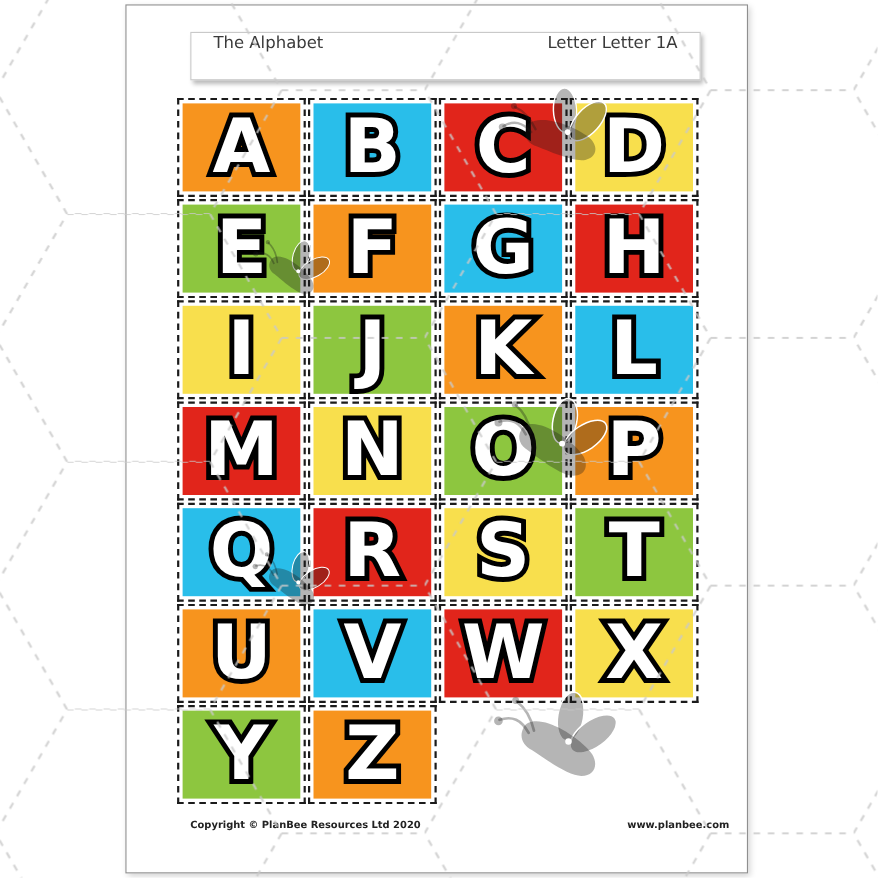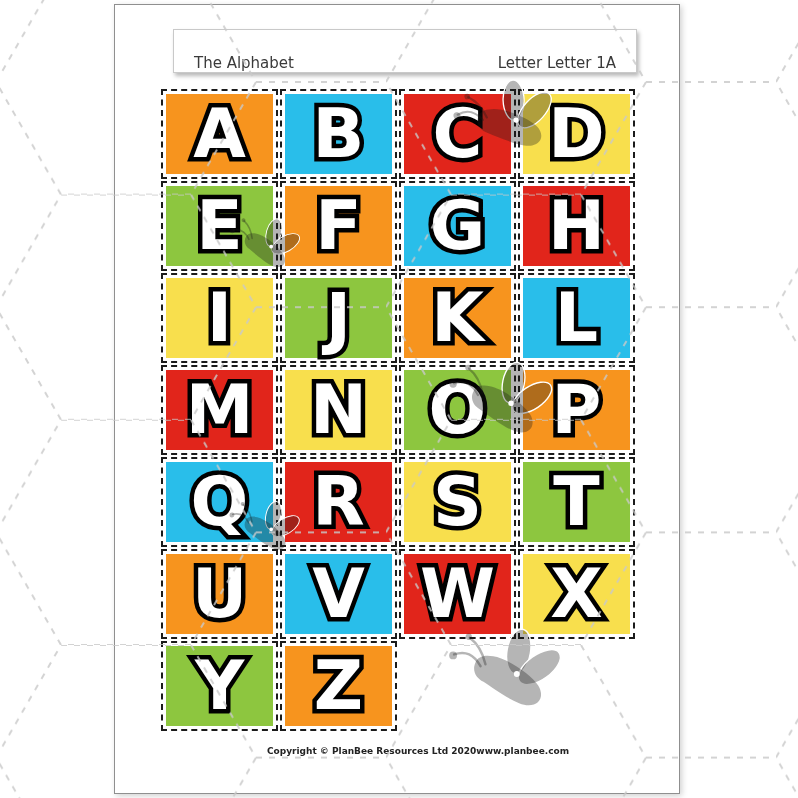--- a/index.html
+++ b/index.html
@@ -4,36 +4,36 @@
 <style>
   html,body{margin:0;padding:0;background:#ffffff;}
   body{width:798px;height:798px;overflow:hidden;}
   .canvas{position:relative;width:798px;height:798px;font-family:"DejaVu Sans",sans-serif;background:#fff;}
 
   .sheet{position:absolute;left:114px;top:4px;width:564px;height:788px;background:#fff;
          border:1px solid #8f8f8f;box-shadow:2px 2px 6px rgba(0,0,0,.18);z-index:1;}
 
   .header{position:absolute;left:58px;top:24px;width:464px;height:44px;background:#fff;
           border:1px solid #c9c9c9;box-shadow:2px 3px 4px rgba(0,0,0,.28);
-          display:flex;align-items:flex-end;justify-content:space-between;
+          display:flex;align-items:flex-start;justify-content:space-between;
           padding:0 20px;box-sizing:border-box;font-size:15px;color:#3a3a3a;}
 
   .grid{position:absolute;left:46px;top:84px;display:grid;
         grid-template-columns:repeat(4,117px);grid-auto-rows:90px;gap:2px;}
   .cell{border:2px dashed #1b1b1b;padding:3px;box-sizing:border-box;background:#fff;}
   .fill{width:100%;height:100%;display:flex;align-items:center;justify-content:center;
         position:relative;z-index:0;}
   .letter{position:relative;font-weight:bold;font-size:68px;line-height:1;color:#ffffff;}
   .letter::before{content:attr(data-letter);position:absolute;left:0;top:0;z-index:-1;color:#000;
         -webkit-text-stroke:9px #000;
         text-shadow:3px 0 #000,-3px 0 #000,0 3px #000,0 -3px #000,
                     2px 2px #000,-2px 2px #000,2px -2px #000,-2px -2px #000;}
 
   .footer{position:absolute;left:58px;right:16px;top:741px;display:flex;
-          justify-content:center;font-size:9px;font-weight:bold;color:#222;}
+          justify-content:space-between;font-size:9px;font-weight:bold;color:#222;}
 
   .bee{position:absolute;z-index:2;pointer-events:none;}
   .bee1{left:455px;top:78px;transform:rotate(-12deg);}
   .bee2{left:228px;top:215px;transform:rotate(6deg);}
   .bee3{left:448px;top:358px;transform:rotate(2deg);}
   .bee4{left:228px;top:498px;transform:rotate(4deg);}
   .bee5{left:448px;top:625px;}
 
   .hexes{position:absolute;left:0;top:0;z-index:3;pointer-events:none;opacity:.8;}
 </style>

